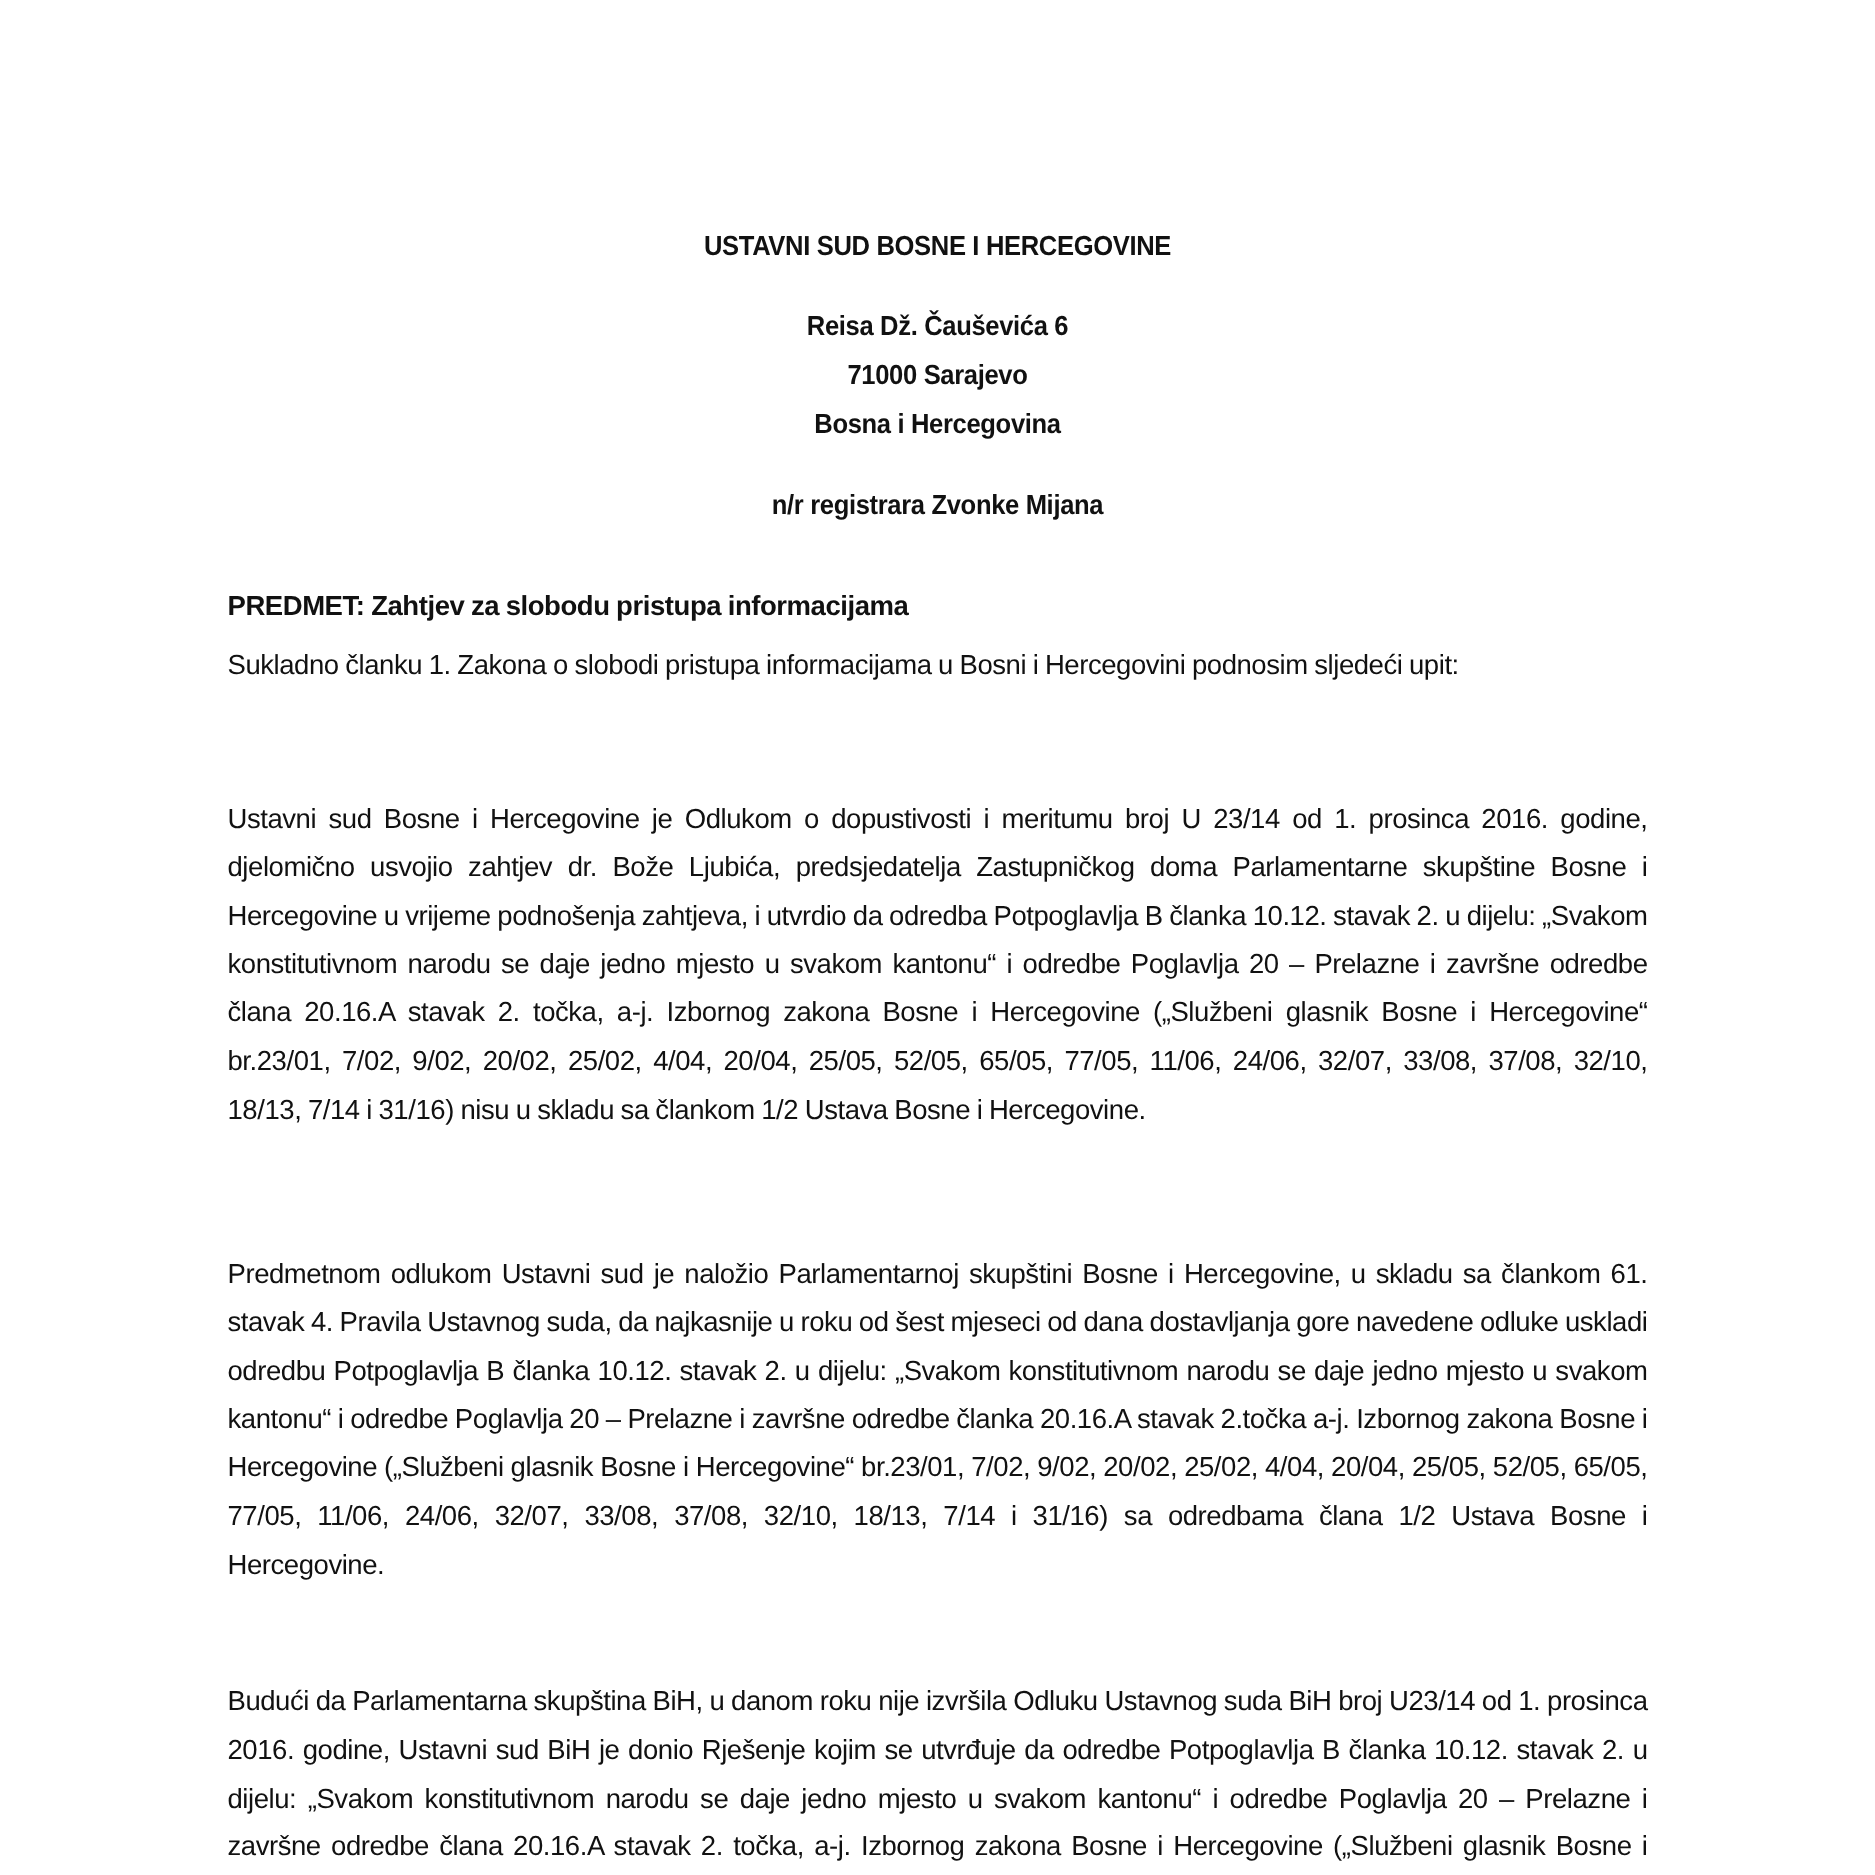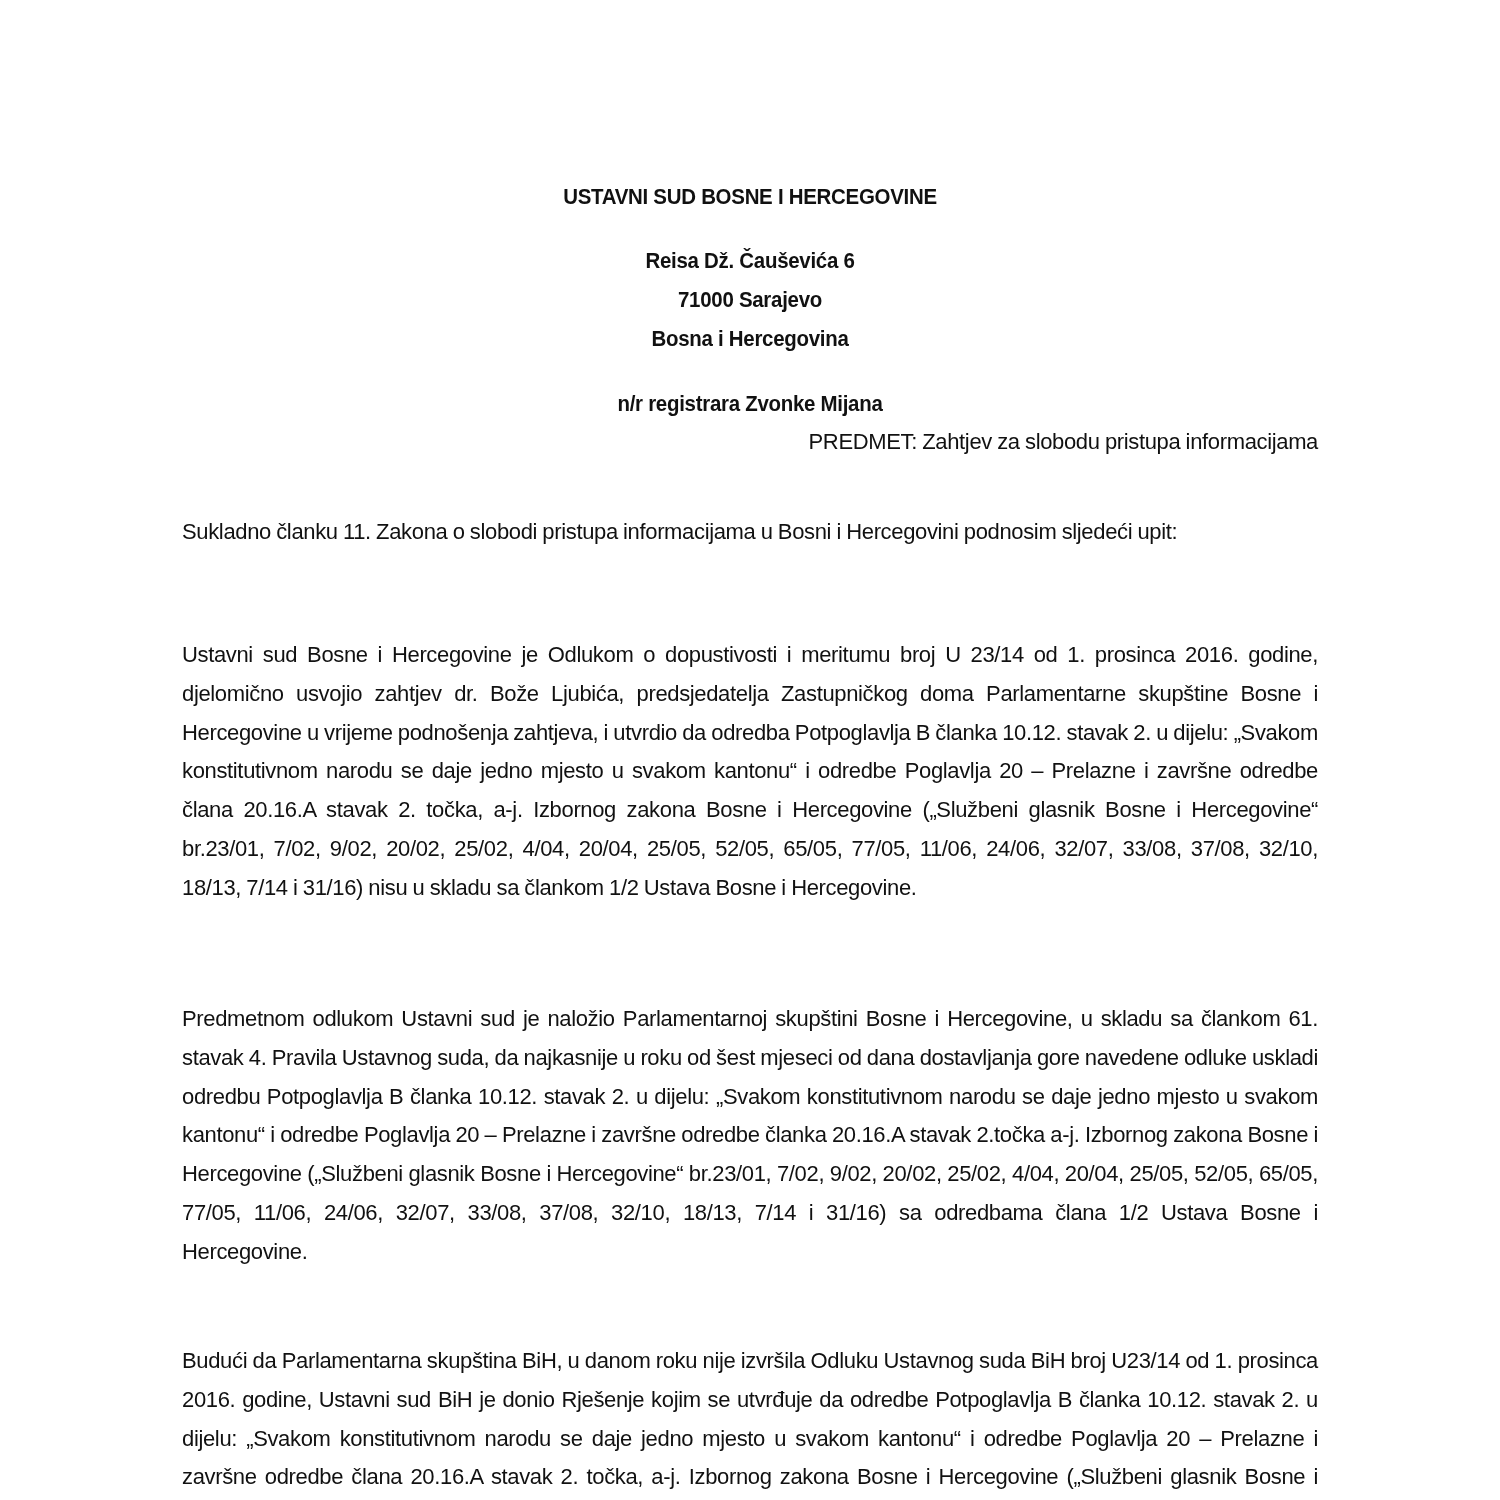--- a/index.html
+++ b/index.html
@@ -43,34 +43,34 @@
       position: absolute;
       left: 0;
       width: 1136px;
       margin: 0;
       font-size: 22px;
       line-height: 38.8px;
       text-align: justify;
       letter-spacing: -0.35px;
       word-spacing: -0.5px;
     }
-    .subject { top: 423px; text-align: right; }
+    .subject { top: 466px; text-align: left; font-weight: bold; }
     .p1 { top: 513px; }
     .p2 { top: 636px; }
     .p3 { top: 1000px; }
     .p4 { top: 1303px; margin-top: 39px; }
   </style>
 </head>
 <body>
 
 <div class="page">
   <p class="center title">USTAVNI SUD BOSNE I HERCEGOVINE</p>
   <p class="center addr1">Reisa Dž. Čauševića 6</p>
   <p class="center addr2">71000 Sarajevo</p>
   <p class="center addr3">Bosna i Hercegovina</p>
   <p class="center attn">n/r registrara Zvonke Mijana</p>
 
   <p class="para subject">PREDMET: Zahtjev za slobodu pristupa informacijama</p>
-  <p class="para p1">Sukladno članku 11.  Zakona o slobodi pristupa informacijama u Bosni i Hercegovini podnosim sljedeći upit:</p>
+  <p class="para p1">Sukladno članku 1.  Zakona o slobodi pristupa informacijama u Bosni i Hercegovini podnosim sljedeći upit:</p>
   <p class="para p2">Ustavni sud Bosne i Hercegovine  je Odlukom o dopustivosti i meritumu broj U 23/14 od 1. prosinca 2016. godine, djelomično usvojio zahtjev dr. Bože Ljubića, predsjedatelja Zastupničkog doma Parlamentarne skupštine Bosne i Hercegovine u vrijeme podnošenja zahtjeva, i utvrdio da odredba Potpoglavlja B članka 10.12. stavak 2. u dijelu: „Svakom konstitutivnom narodu se daje jedno mjesto u svakom kantonu“ i odredbe Poglavlja 20 – Prelazne i završne odredbe člana 20.16.A stavak 2. točka, a-j. Izbornog zakona Bosne i Hercegovine („Službeni glasnik Bosne i Hercegovine“ br.23/01, 7/02, 9/02, 20/02, 25/02, 4/04, 20/04, 25/05, 52/05, 65/05, 77/05, 11/06, 24/06, 32/07, 33/08, 37/08, 32/10, 18/13, 7/14 i 31/16) nisu u skladu sa člankom 1/2 Ustava Bosne i Hercegovine.</p>
   <p class="para p3">Predmetnom odlukom Ustavni sud je naložio Parlamentarnoj skupštini Bosne i Hercegovine, u skladu sa člankom 61. stavak 4. Pravila Ustavnog suda, da najkasnije u roku od šest mjeseci od dana dostavljanja gore navedene odluke uskladi odredbu Potpoglavlja B članka 10.12. stavak 2. u dijelu: „Svakom konstitutivnom narodu se daje jedno mjesto u svakom kantonu“ i odredbe Poglavlja 20 – Prelazne i završne odredbe članka 20.16.A stavak 2.točka a-j. Izbornog zakona Bosne i Hercegovine („Službeni glasnik Bosne i Hercegovine“ br.23/01, 7/02, 9/02, 20/02, 25/02, 4/04, 20/04, 25/05, 52/05, 65/05, 77/05, 11/06, 24/06, 32/07, 33/08, 37/08, 32/10, 18/13, 7/14 i 31/16) sa odredbama člana 1/2 Ustava Bosne i Hercegovine.</p>
   <p class="para p4">Budući da Parlamentarna skupština BiH, u danom roku nije izvršila Odluku Ustavnog suda BiH broj U23/14 od 1. prosinca 2016. godine, Ustavni sud BiH je donio Rješenje kojim se utvrđuje da odredbe Potpoglavlja B članka 10.12. stavak 2. u dijelu: „Svakom konstitutivnom narodu se daje jedno mjesto u svakom kantonu“ i odredbe Poglavlja 20 – Prelazne i završne odredbe člana 20.16.A stavak 2. točka, a-j. Izbornog zakona Bosne i Hercegovine („Službeni glasnik Bosne i Hercegovine“ br.23/01,</p>
 </div>
 
 </body></html>

